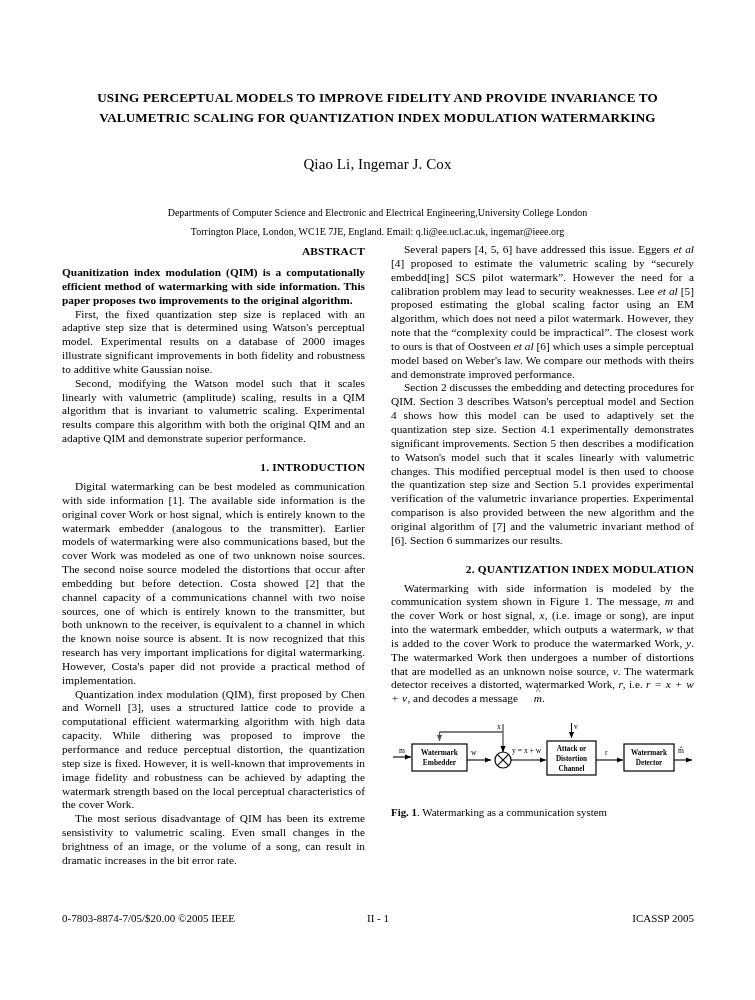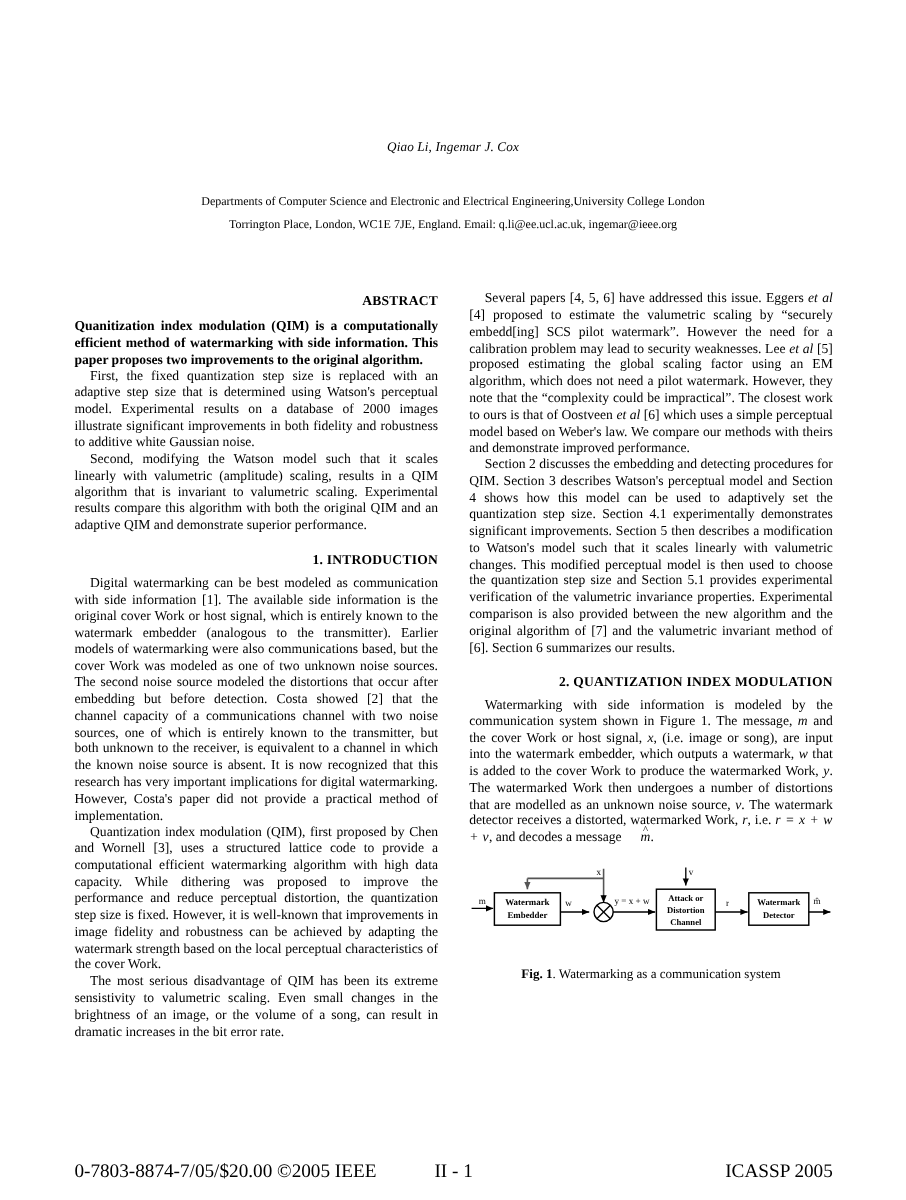--- a/index.html
+++ b/index.html
@@ -33,22 +33,21 @@
   }
   .paper-title {
     font-family: "Liberation Serif", "DejaVu Serif", serif;
     font-weight: bold;
     font-size: 13.1px;
     line-height: 19.5px;
     letter-spacing: 0.15px;
     margin: 0;
   }
   .authors {
-    font-style: italic;
-    font-size: 11px;
+    font-size: 15px;
     margin-top: 29px;
     letter-spacing: 0.1px;
   }
   .affiliation {
     font-size: 10px;
     line-height: 19px;
     margin-top: 30px;
   }
   .affil-line { display: block; }
 
@@ -117,53 +116,57 @@
   .figure-wrap {
     margin-top: 14px;
     width: 303px;
   }
   .figure-svg-holder {
     width: 303px;
     height: 62px;
     position: relative;
   }
   .fig-caption {
-    text-align: center;
+    text-align: left;
     font-size: 10.9px;
     margin-top: 24px;
   }
   .fig-caption b { font-weight: bold; }
 
   
   .footer {
     position: absolute;
     left: 62px;
-    top: 968px;
+    top: 912px;
     width: 632px;
-    font-size: 16px;
+    font-size: 11px;
     display: flex;
     justify-content: space-between;
     align-items: baseline;
     gap: 18px;
   }
   .footer-center {
     position: absolute;
     left: 0; right: 0;
     text-align: center;
     pointer-events: none;
   }
   .footer-left  { text-align: left; }
   .footer-right { text-align: center; margin-left: auto; }
 </style>
 </head>
 <body>
 
 <div class="page">
 
   <div class="title-block">
+    <h1 class="paper-title">
+      <span>USING PERCEPTUAL MODELS TO IMPROVE FIDELITY AND PROVIDE INVARIANCE TO</span><br>
+      <span>VALUMETRIC SCALING FOR QUANTIZATION INDEX MODULATION WATERMARKING</span>
+    </h1>
     <div class="authors">Qiao Li, Ingemar J. Cox</div>
     <div class="affiliation">
       <span class="affil-line">Departments of Computer Science and Electronic and Electrical Engineering,University College London</span>
       <span class="affil-line">Torrington Place, London, WC1E 7JE, England. Email: q.li@ee.ucl.ac.uk, ingemar@ieee.org</span>
     </div>
   </div>
 
   <div class="columns">
 
     <div class="col col-left">

